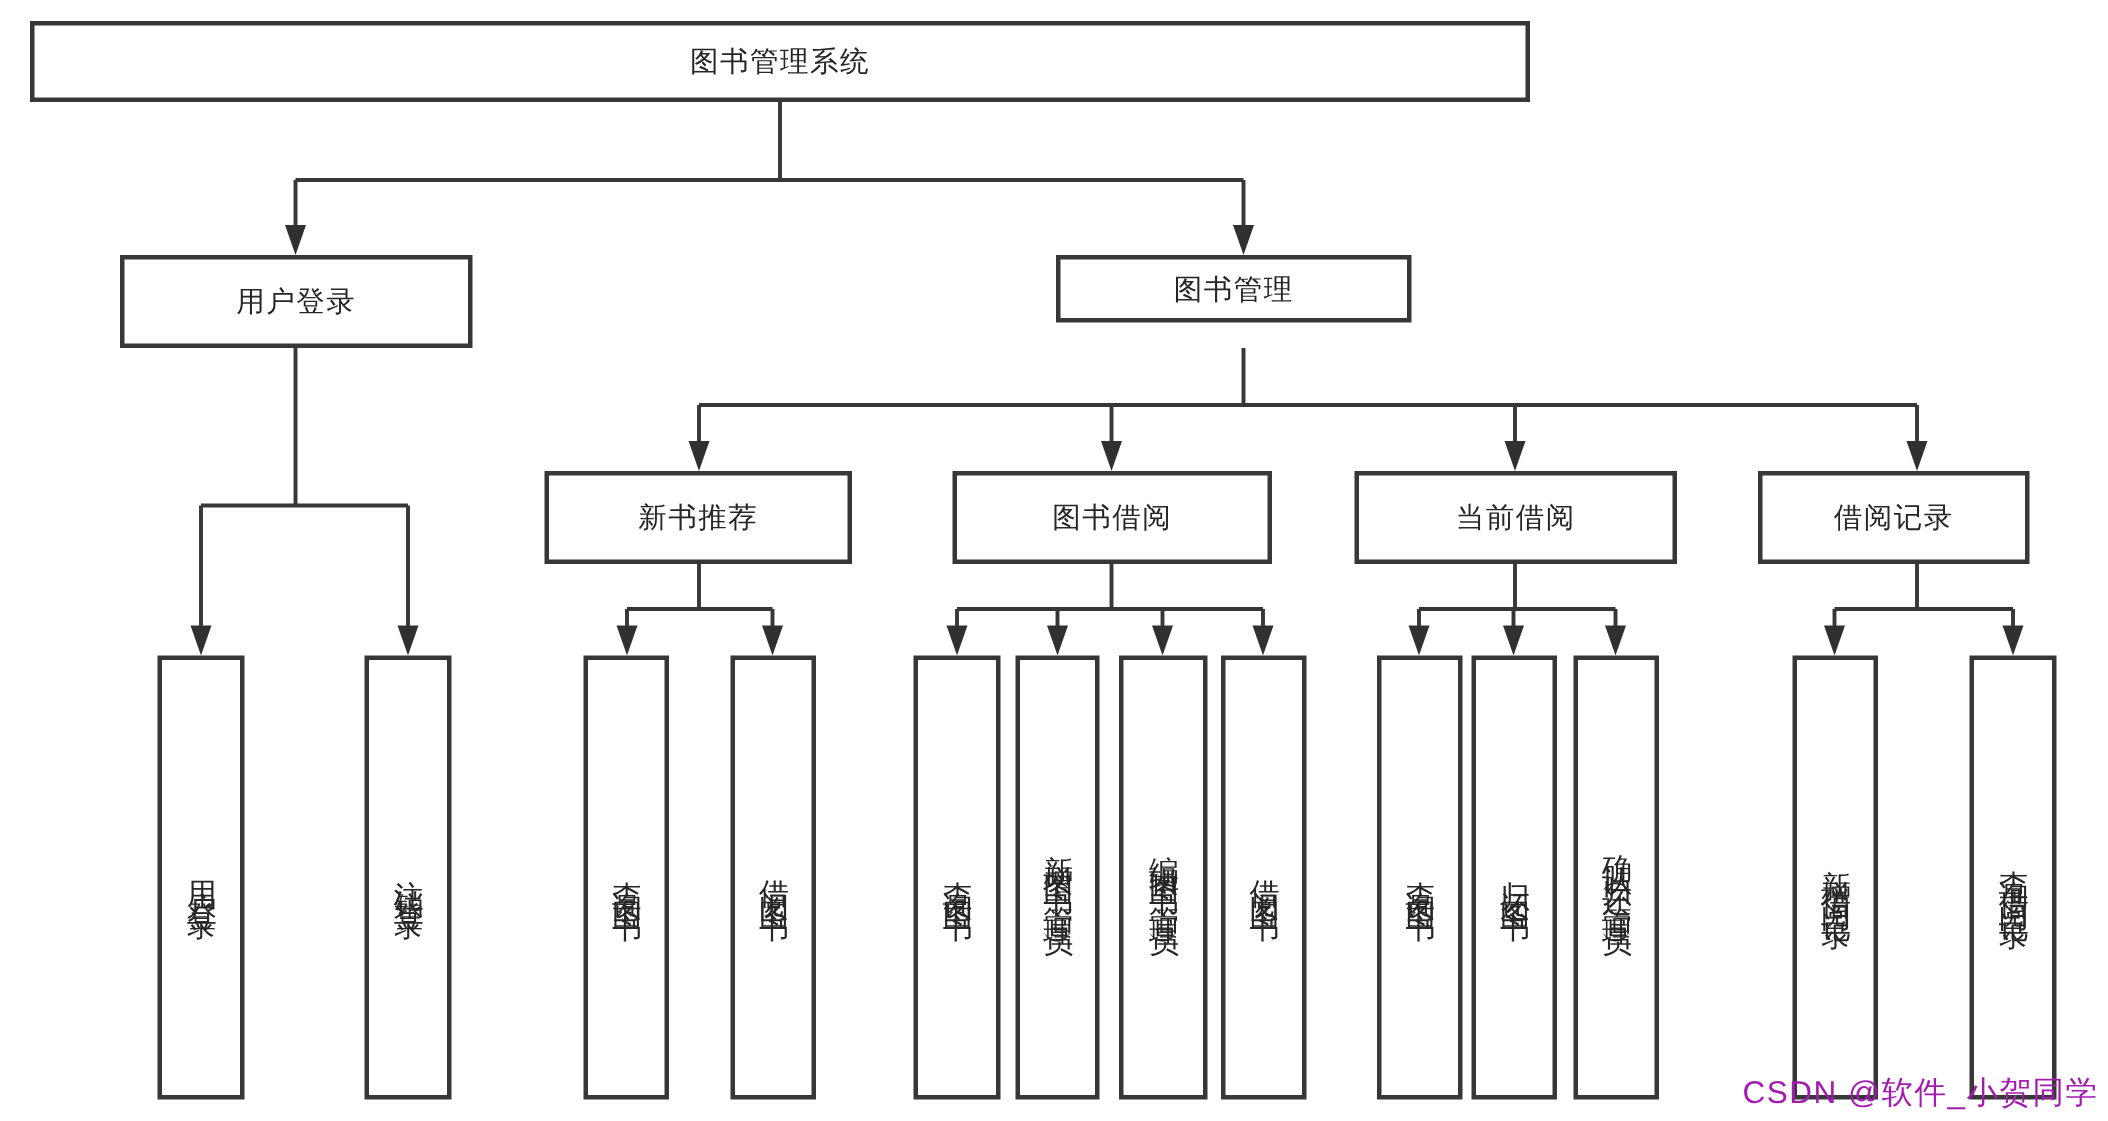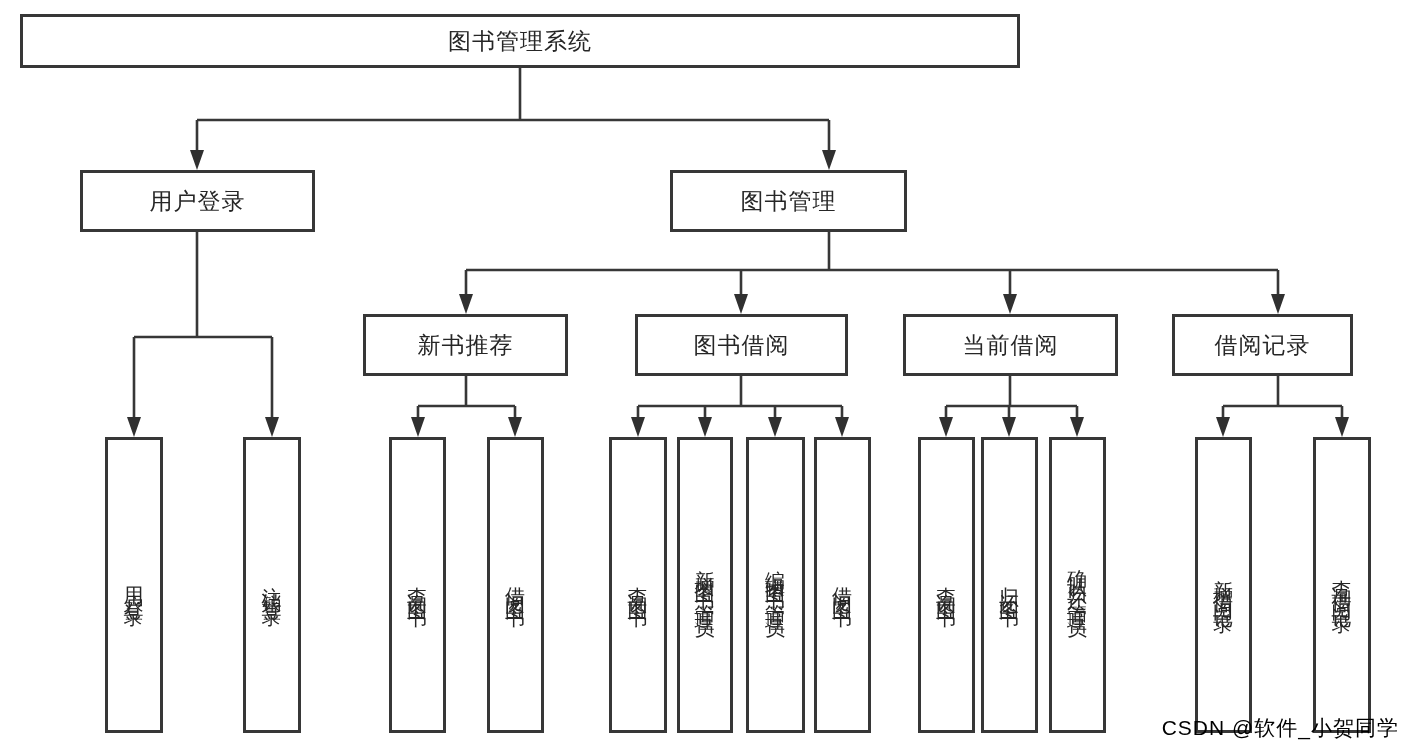--- a/index.html
+++ b/index.html
@@ -24,38 +24,38 @@
   }
   .box {
     position: absolute;
     box-sizing: border-box;
     border: 3px solid #373737;
     background: #ffffff;
     color: #262626;
     display: flex;
     align-items: center;
     justify-content: center;
-    font-size: 23px;
+    font-size: 19px;
     letter-spacing: 1px;
     white-space: nowrap;
     z-index: 2;
   }
   .vbox {
     writing-mode: vertical-lr;
     text-orientation: upright;
     letter-spacing: 7px;
     line-height: 1;
     font-size: 20px;
   }
   .watermark {
     position: absolute;
     right: 6px;
     bottom: 5px;
     font-size: 21px;
-    color: #000000;
+    color: #a21caf;
     letter-spacing: 1px;
     z-index: 3;
     white-space: nowrap;
   }
 </style>
 </head>
 <body>
 
 <div class="stage">
 
@@ -95,21 +95,21 @@
       <polygon points="1002,417 1016,417 1009,437"></polygon>
       <polygon points="1070,417 1084,417 1077,437"></polygon>
       <polygon points="1216,417 1230,417 1223,437"></polygon>
       <polygon points="1335,417 1349,417 1342,437"></polygon>
     </g>
   </svg>
 
   <div class="box" style="left:20px; top:14px; width:1000px; height:54px;">图书管理系统</div>
 
   <div class="box" style="left:80px; top:170px; width:235px; height:62px;">用户登录</div>
-  <div class="box" style="left:670px; top:170px; width:237px; height:62px;">图书管理</div>
+  <div class="box" style="left:704px; top:170px; width:237px; height:45px;">图书管理</div>
 
   <div class="box" style="left:363px; top:314px; width:205px; height:62px;text-align:right;">新书推荐</div>
   <div class="box" style="left:635px; top:314px; width:213px; height:62px;">图书借阅</div>
   <div class="box" style="left:903px; top:314px; width:215px; height:62px;">当前借阅</div>
   <div class="box" style="left:1172px; top:314px; width:181px; height:62px;">借阅记录</div>
 
   <div class="box vbox" style="left:105px; top:437px; width:58px; height:296px;">用户登录</div>
   <div class="box vbox" style="left:243px; top:437px; width:58px; height:296px;">注销登录</div>
 
   <div class="box vbox" style="left:389px; top:437px; width:57px; height:296px;">查询图书</div>

